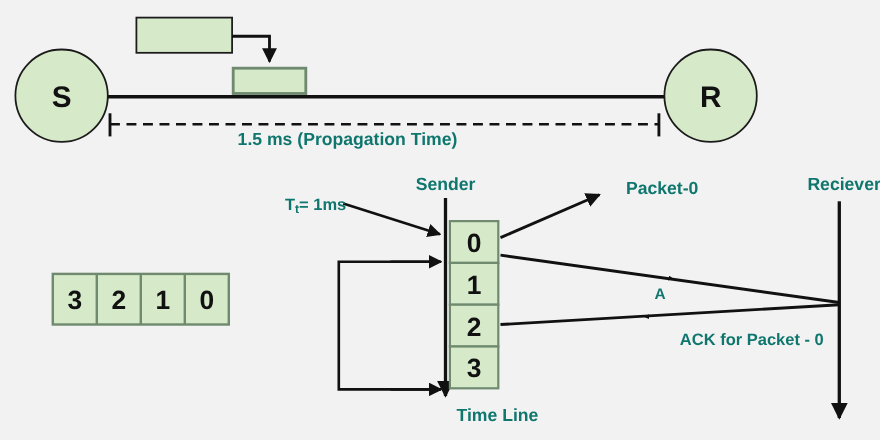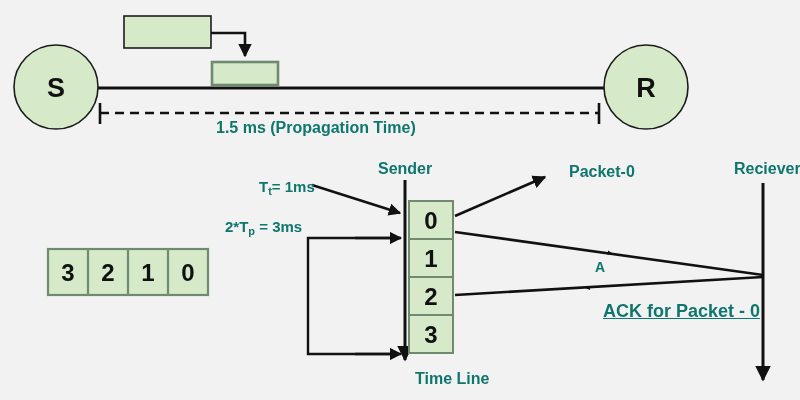--- a/index.html
+++ b/index.html
@@ -45,21 +45,21 @@
   .win-num {
     font-size: 24px;
     font-weight: bold;
     fill: #111111;
     text-anchor: middle;
     font-family: "Liberation Sans", sans-serif;
   }
   .t-sender   { left: 378px; top: 161px; font-size: 16px; }
   .t-receiver { left: 722px; top: 161px; font-size: 16px; margin-left: 12px; }
   .t-packet0  { left: 569px; top: 164px; font-size: 16px; }
-  .t-ackfor   { left: 603px; top: 302px; font-size: 18px; text-decoration: underline; }
+  .t-ackfor   { left: 618px; top: 302px; font-size: 15px; }
   .t-aLabel   { left: 595px; top: 260px; font-size: 14px; }
   .t-timeline { left: 367px; top: 371px; font-size: 16px; margin-left: 48px; }
   .t-prop     { left: 216px; top: 120px; font-size: 16px; }
   .t-sw       { left: 60px;  top: 308px; font-size: 16px; }
   .t-tt       { left: 259px; top: 179px; font-size: 15px; }
   .t-tp       { left: 225px; top: 219px; font-size: 15px; }
   .sub {
     font-size: 11px;
     vertical-align: -0.28em;
     font-weight: bold;
@@ -147,17 +147,14 @@
   <div class="lbl t-aLabel">A</div>
 
   <div class="lbl t-ackfor">ACK for Packet - 0</div>
 
   <div class="lbl t-timeline">Time Line</div>
 
   <div class="lbl t-tt">
     <span>T</span><span class="sub">t</span><span>= 1ms</span>
   </div>
 
-  <div class="lbl t-tp">
-    <span>2*T</span><span class="sub">p</span><span> = 3ms</span>
-  </div>
 
 </div>
 
 </body></html>

